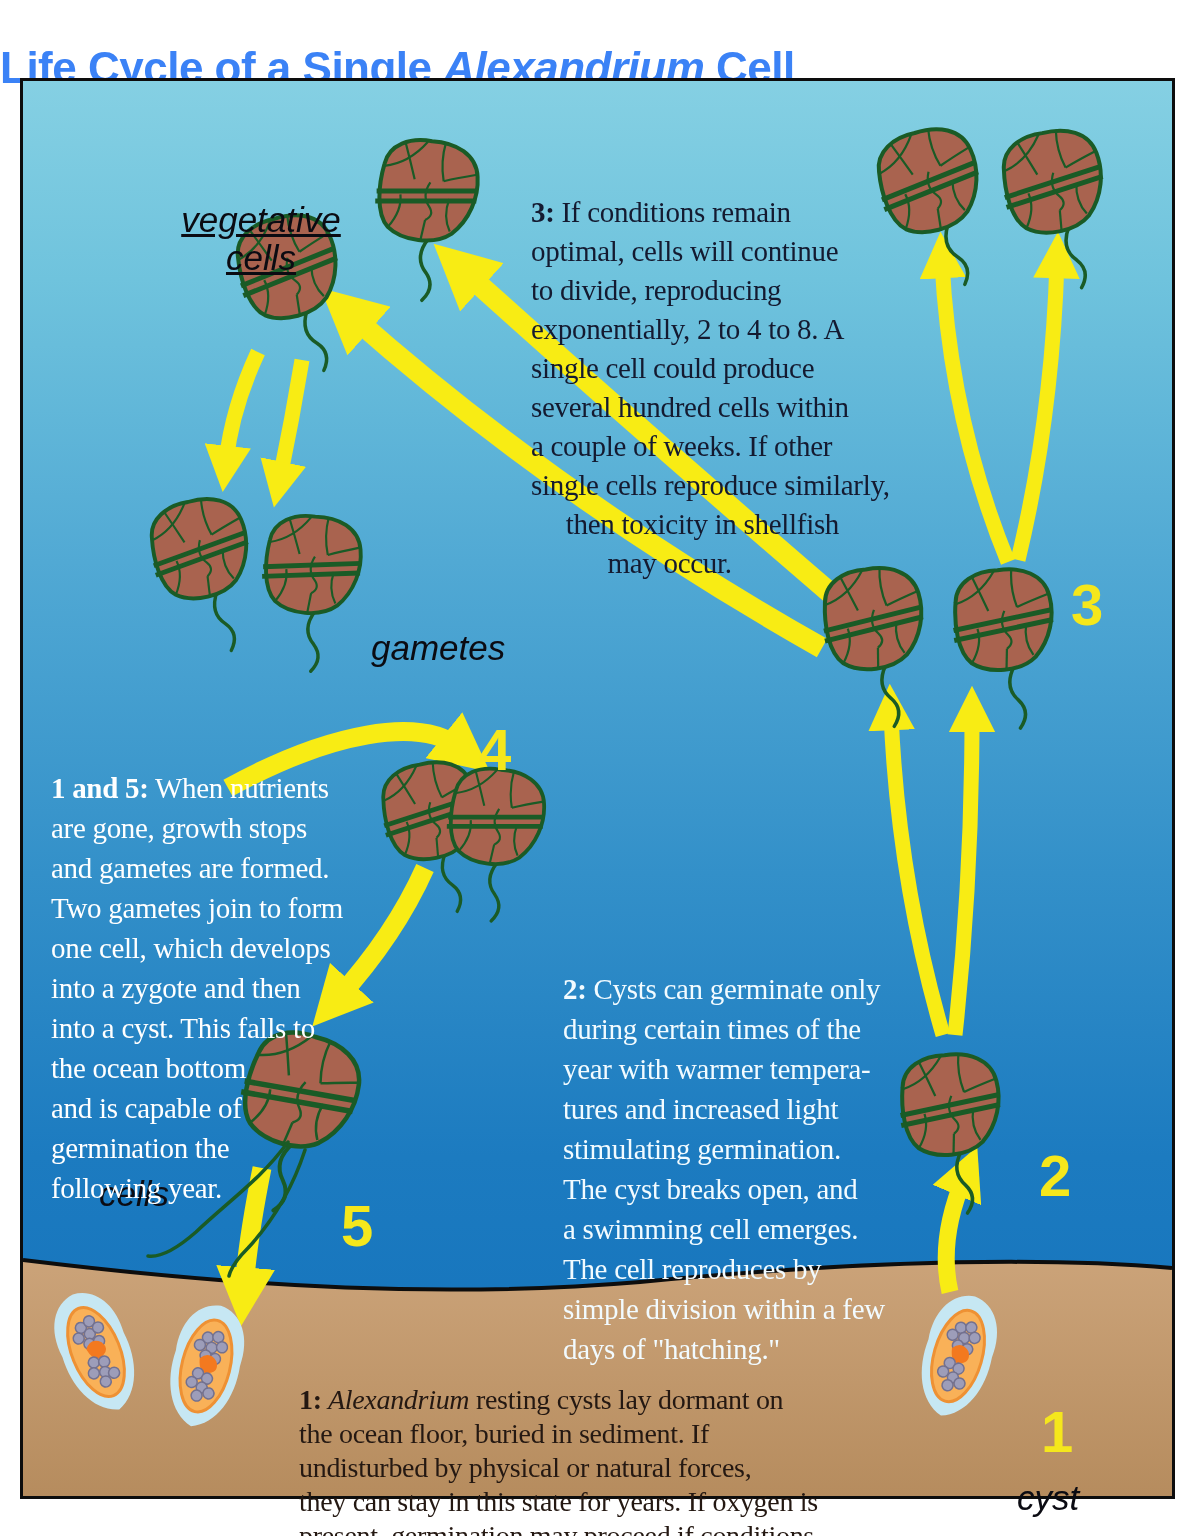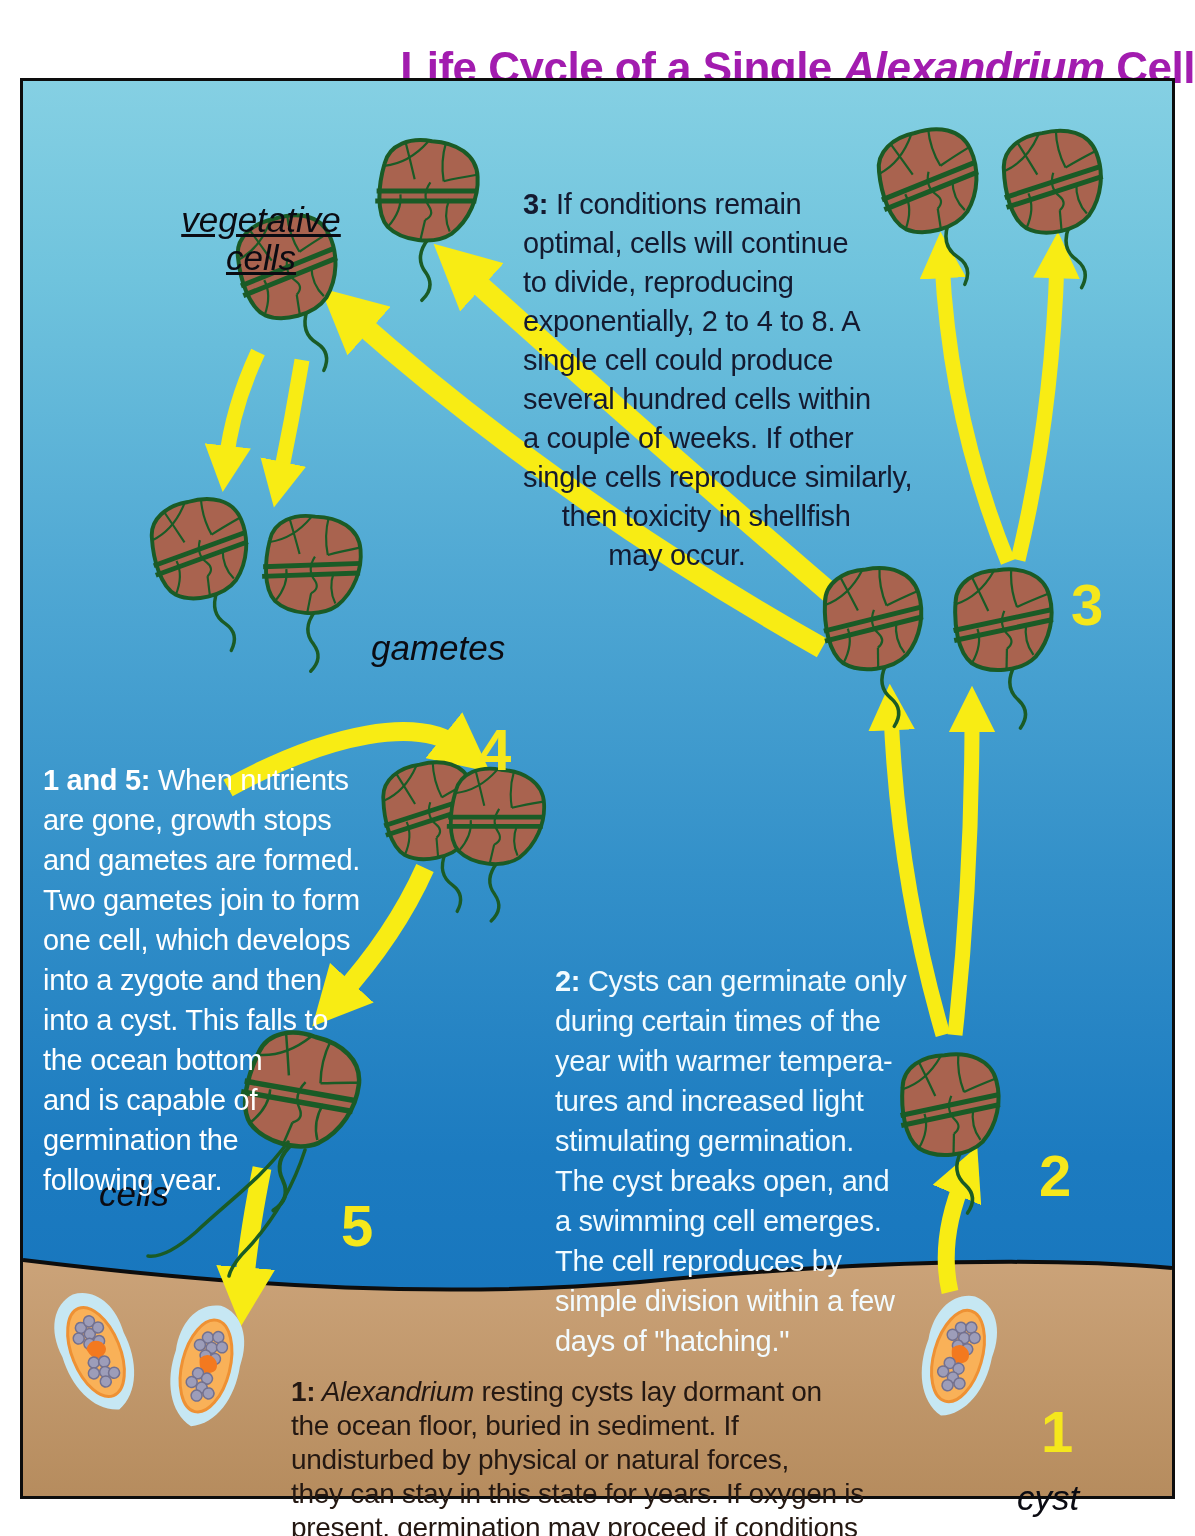--- a/index.html
+++ b/index.html
@@ -1,26 +1,26 @@
 <!DOCTYPE html>
 <html style="--arrow: #F8EC14; --num: #F5E71C; --cellFill: #A9634F; --cellLine: #1A5B26; --oceanTop: #85D0E3; --oceanBottom: #1270BB; --sedimentTop: #CBA379; --sedimentBottom: #B68C5E; --cystBody: #F9B158; --cystHalo: #C6E7F3;"><head>
 <meta charset="utf-8">
 <style>
   html,body{margin:0;padding:0;background:#ffffff;}
   body{width:1195px;height:1536px;position:relative;font-family:"Liberation Sans",sans-serif;overflow:hidden;}
-  .title{position:absolute;top:14px;left:0;width:1195px;text-align:right;
-         font-size:44px;font-weight:bold;color:#a21caf;letter-spacing:-0.5px;}
+  .title{position:absolute;top:14px;left:0;width:1195px;text-align:left;
+         font-size:44px;font-weight:bold;color:#3b82f6;letter-spacing:-0.5px;}
   .title .species{font-style:italic;}
   .canvas{position:absolute;left:20px;top:78px;width:1155px;height:1421px;
           border:3px solid #0d0d0d;box-sizing:border-box;
           background:linear-gradient(180deg,#85d0e3 0%,#6fc3dd 14%,#51a9d4 34%,#3390c9 56%,#1c7bc0 76%,#1270bb 100%);}
   svg.gfx{position:absolute;left:0;top:0;width:100%;height:100%;display:block;}
 
   
-  .tblock{position:absolute;white-space:pre-wrap;letter-spacing:-0.3px;margin:4px;z-index:3;}
+  .tblock{position:absolute;white-space:pre-wrap;letter-spacing:-0.3px;margin:12px;z-index:3;font-family:Liberation Serif, serif;}
   .bold{font-weight:bold;}
   .ital{font-style:italic;}
   .step3{left:496px;top:100px;width:470px;font-size:29px;line-height:39px;color:#141a30;}
   .step45{left:16px;top:675px;width:390px;font-size:29px;line-height:40px;color:#ffffff;}
   .step2{left:528px;top:876px;width:430px;font-size:29px;line-height:40px;color:#f2fbff;}
   .step1{left:264px;top:1290px;width:680px;font-size:28px;line-height:34px;color:#241812;}
 
   
   .slabel{position:absolute;font-style:italic;color:#0b0b12;font-size:35px;line-height:38px;z-index:3;}
   .lab-veg{left:108px;top:120px;width:260px;text-align:center;white-space:pre-line;text-decoration:underline;}

